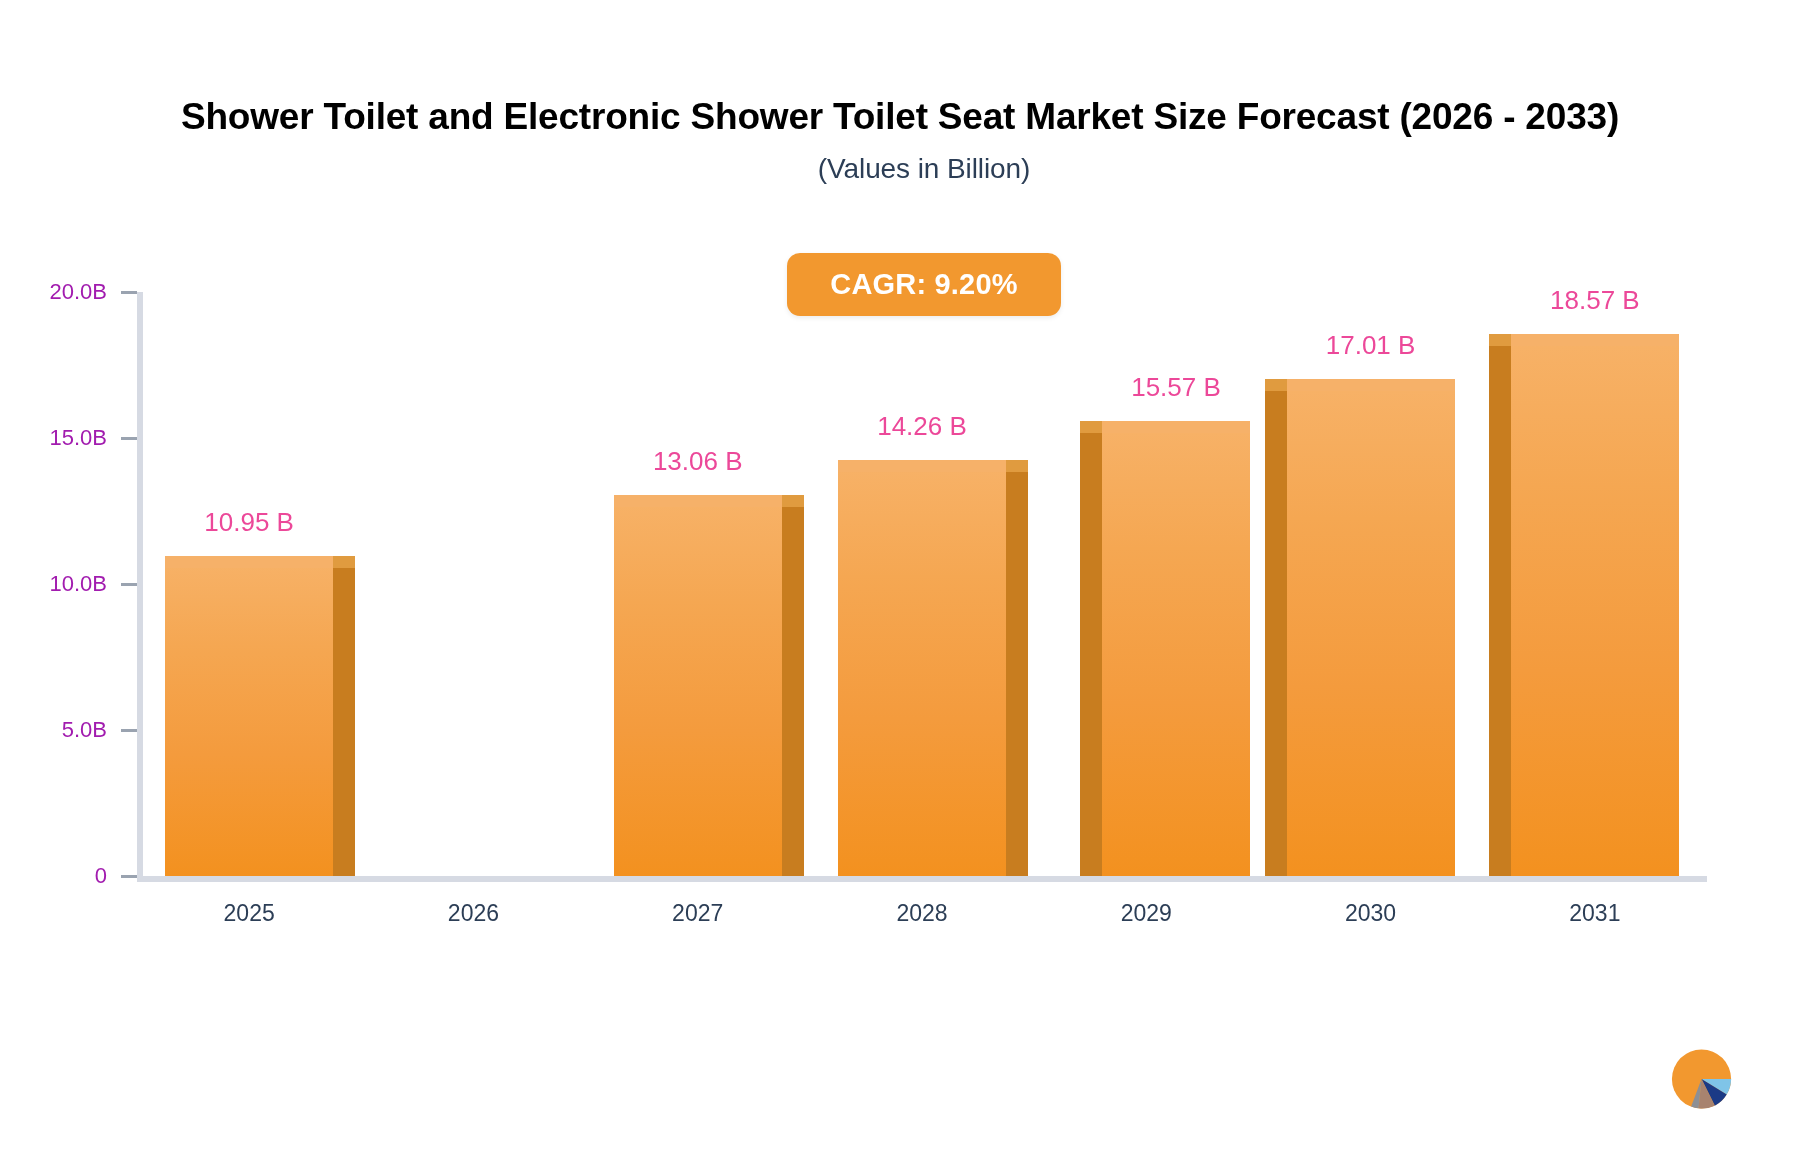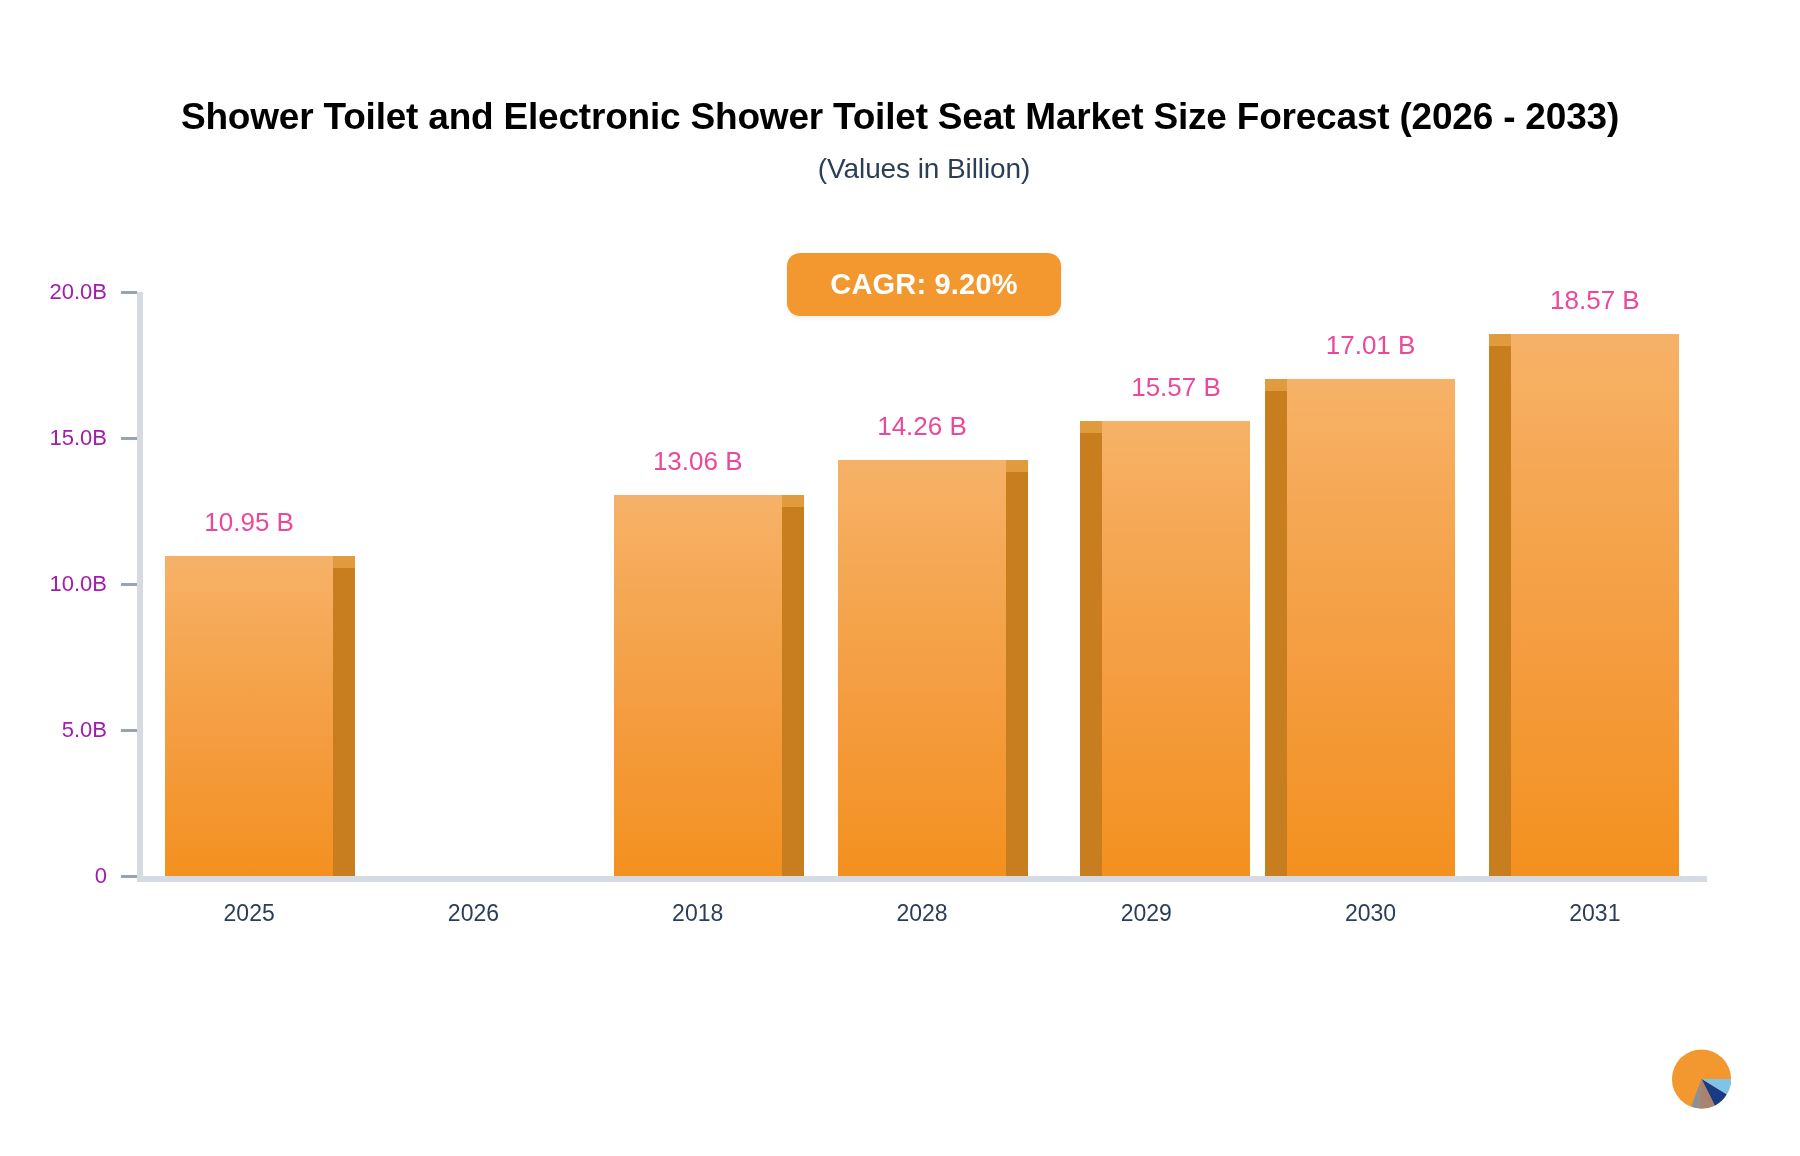--- a/index.html
+++ b/index.html
@@ -312,21 +312,21 @@
             <div class="bar-top"></div>
           </div>
           <div class="bar-value" style="bottom: 560.244px;">18.57 B</div>
         </div>
       </div>
   </div>
 
   <div class="xlabels">
       <div class="xlabel" style="left: 112.143px;">2025</div>
       <div class="xlabel" style="left: 336.429px;">2026</div>
-      <div class="xlabel" style="left: 560.714px;">2018</div>
+      <div class="xlabel" style="left: 560.714px;">2027</div>
       <div class="xlabel" style="left: 785px;">2028</div>
       <div class="xlabel" style="left: 1009.29px;">2029</div>
       <div class="xlabel" style="left: 1233.57px;">2030</div>
       <div class="xlabel" style="left: 1457.86px;">2031</div>
     </div>
 
   <div class="logo">
     <svg class="logo-mark" viewBox="0 0 100 100">
       <circle cx="48" cy="50" r="40" fill="#f2982f"></circle>
       <path d="M48 50 L88 50 A40 40 0 0 1 82 71 Z" fill="#7fc4e8"></path>

